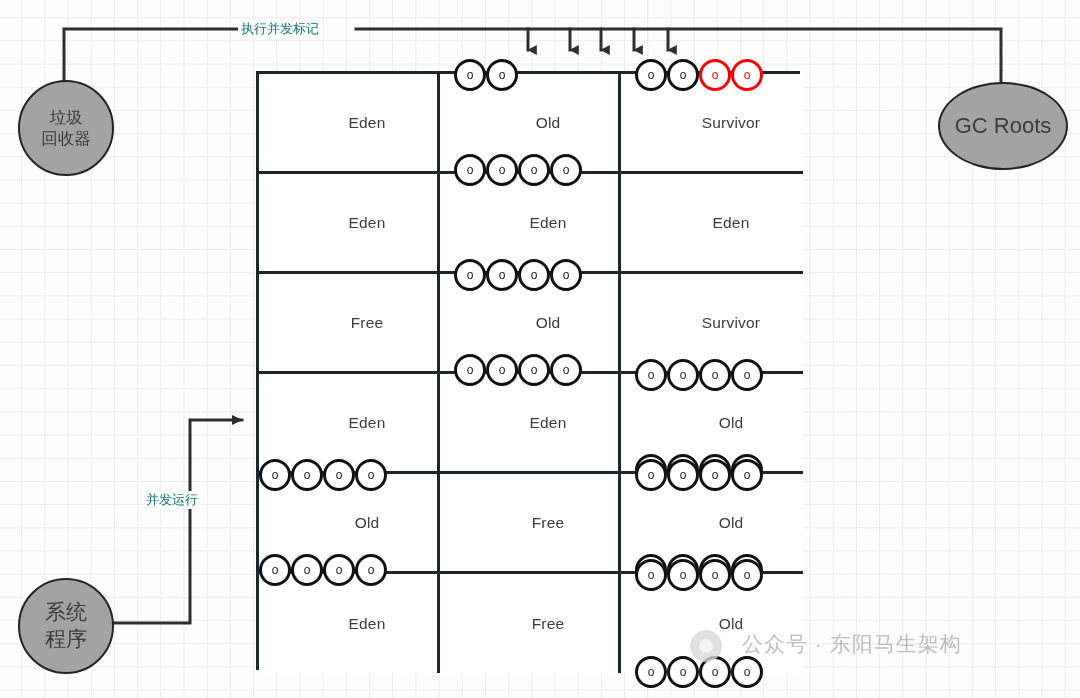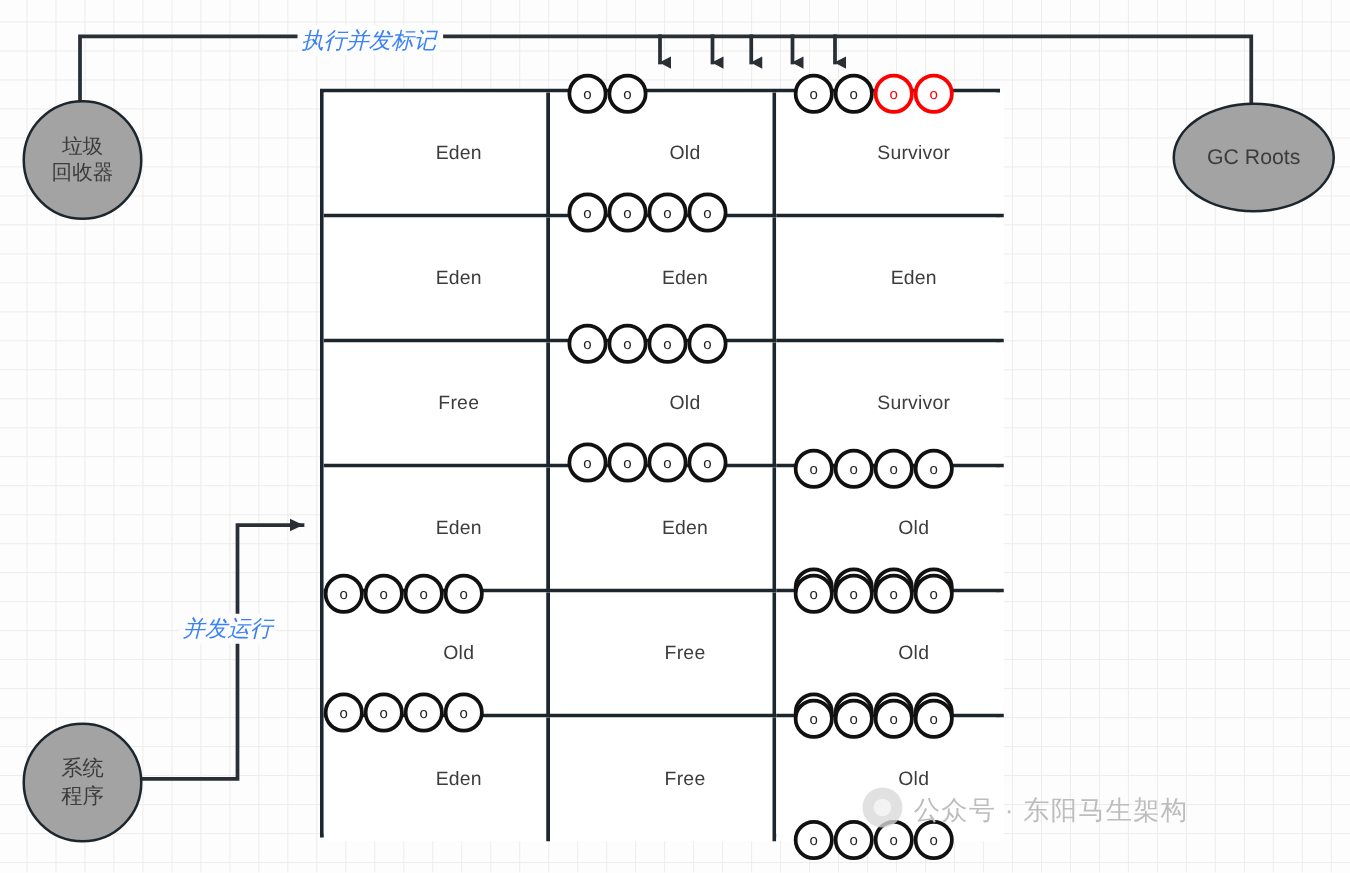--- a/index.html
+++ b/index.html
@@ -84,46 +84,45 @@
     text-align:center;
     color:#3c3c3c;
     z-index:5;
   }
   #node-gc{
     left:18px;top:80px;width:92px;height:92px;border-radius:50%;
     font-size:16.5px;line-height:1.28;
   }
   #node-sys{
     left:18px;top:578px;width:92px;height:92px;border-radius:50%;
-    font-size:17px;line-height:1.28;
+    font-size:21px;line-height:1.28;
   }
   #node-roots{
     left:938px;top:82px;width:126px;height:84px;border-radius:50%;
-    font-size:17px;
+    font-size:22px;
   }
 
   
   .edge-label{
     position:absolute;
     background:#fdfdfd;
     padding:0 3px;
-    font-size:18px;
-    color:#3b82f6;
+    font-size:13px;
+    color:#0f766e;
     white-space:nowrap;
     z-index:6;
     font-family:"Liberation Sans","DejaVu Sans",sans-serif;
-    font-style:italic;
   }
   #lbl-mark{left:238px;top:20px;}
   #lbl-concurrent{left:143px;top:491px;}
 
   
   #watermark{
     position:absolute;left:690px;top:630px;
-    display:flex;align-items:flex-end;gap:9px;
+    display:flex;align-items:flex-start;gap:20px;
     z-index:7;pointer-events:none;
   }
   #wm-logo{
     width:32px;height:32px;border-radius:50%;
     background:#d9d9d9;opacity:.78;
     position:relative;flex:0 0 auto;
   }
   #wm-logo:after{
     content:"";position:absolute;left:9px;top:9px;
     width:14px;height:14px;border-radius:50%;

